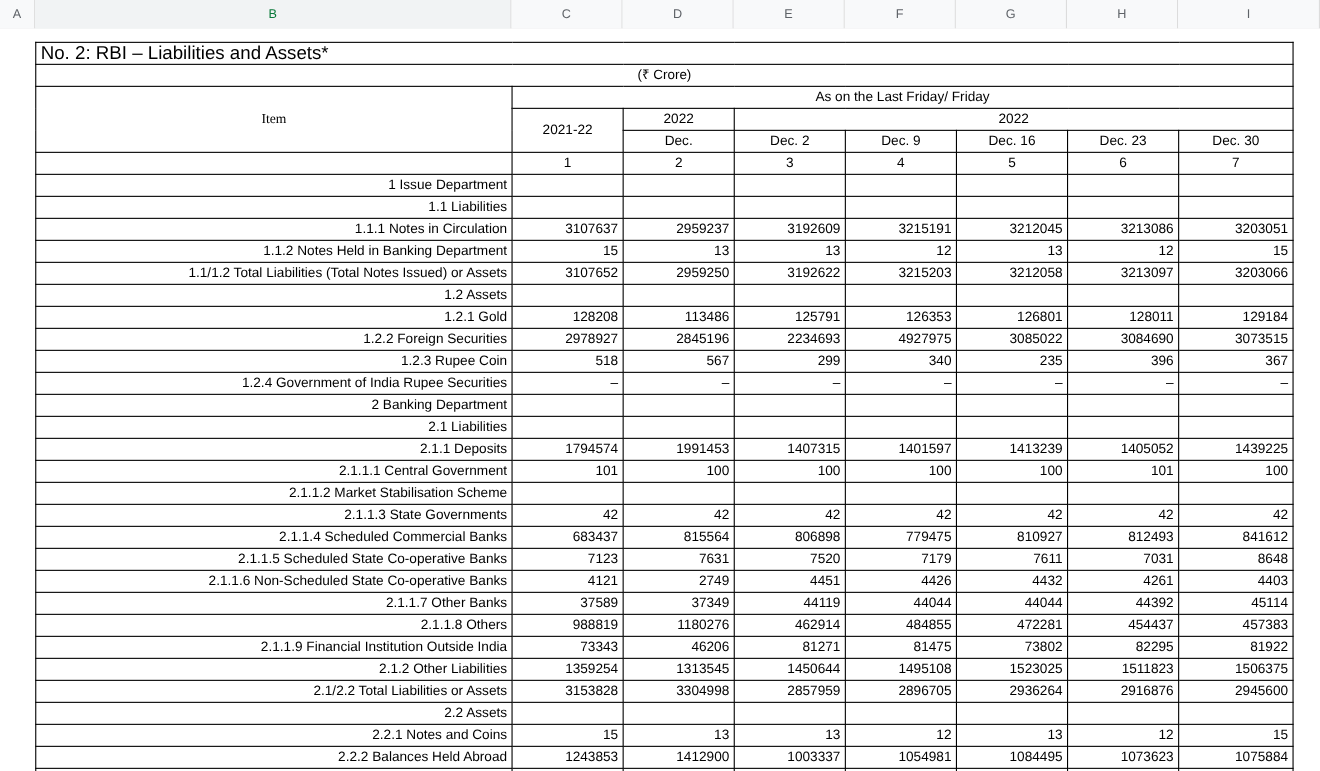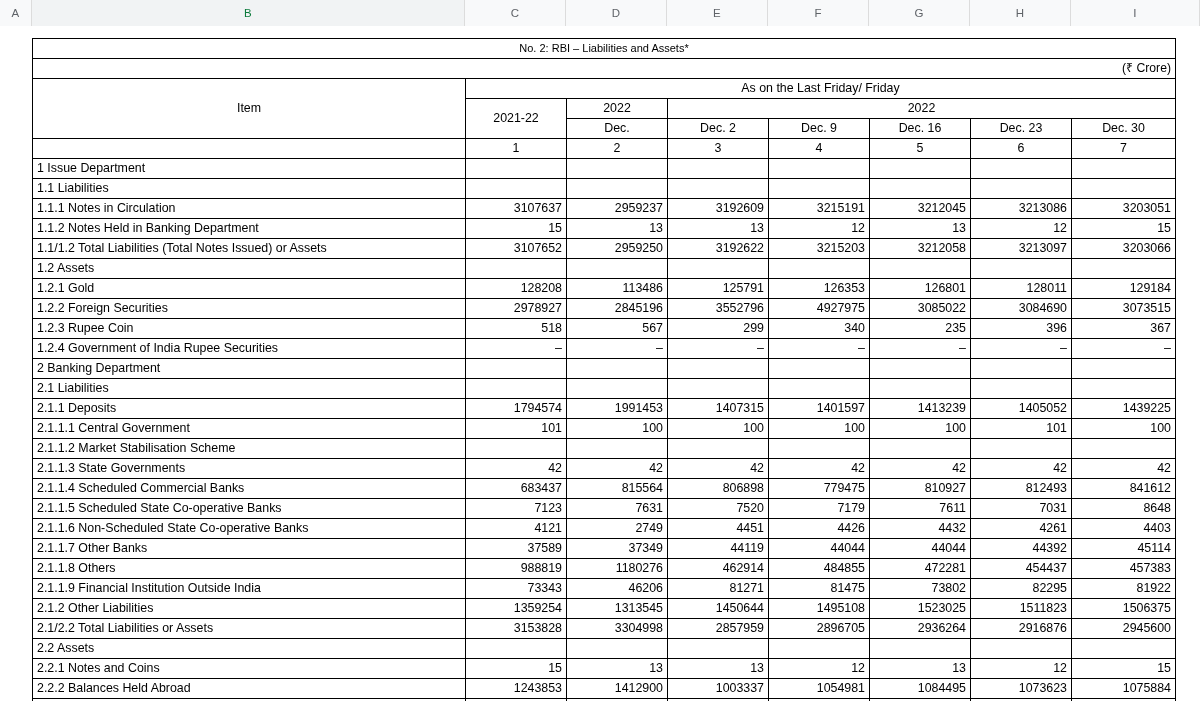--- a/index.html
+++ b/index.html
@@ -67,52 +67,53 @@
     border: 1px solid #000000;
     padding: 0 4px;
     height: 19px;
     line-height: 19px;
     overflow: hidden;
     white-space: nowrap;
     font-weight: normal;
     background: #ffffff;
   }
   .title-cell {
-    text-align: center;
+    text-align: left;
     font-weight: bold;
-    font-size: 11px;
+    font-size: 17px;
     height: 21px;
     line-height: 21px;
   }
   .unit-cell {
-    text-align: right;
+    text-align: center;
     font-size: 12.2px;
     height: 16px;
     line-height: 16px;
     padding-right: 4px;
   }
   .hdr {
     text-align: center;
     font-weight: bold;
     font-size: 12.4px;
     margin-top: 39px;
   }
   .item-hdr {
     text-align: center;
     font-weight: bold;
     vertical-align: middle;
+    font-family: Liberation Serif, serif;
   }
   .colnum {
     text-align: center;
     font-weight: bold;
     height: 18px;
     line-height: 18px;
   }
   .item-cell {
-    text-align: left;
+    text-align: right;
     padding-left: 4px;
   }
   .num-cell {
     text-align: right;
     padding-right: 4px;
   }
 </style>
 </head>
 <body>
 
@@ -245,21 +246,21 @@
           <td class="num-cell">125791</td>
           <td class="num-cell">126353</td>
           <td class="num-cell">126801</td>
           <td class="num-cell">128011</td>
           <td class="num-cell">129184</td>
         </tr>
         <tr>
           <td class="item-cell">1.2.2 Foreign Securities</td>
           <td class="num-cell">2978927</td>
           <td class="num-cell">2845196</td>
-          <td class="num-cell">3552796</td>
+          <td class="num-cell">2234693</td>
           <td class="num-cell">4927975</td>
           <td class="num-cell">3085022</td>
           <td class="num-cell">3084690</td>
           <td class="num-cell">3073515</td>
         </tr>
         <tr>
           <td class="item-cell">1.2.3 Rupee Coin</td>
           <td class="num-cell">518</td>
           <td class="num-cell">567</td>
           <td class="num-cell">299</td>

